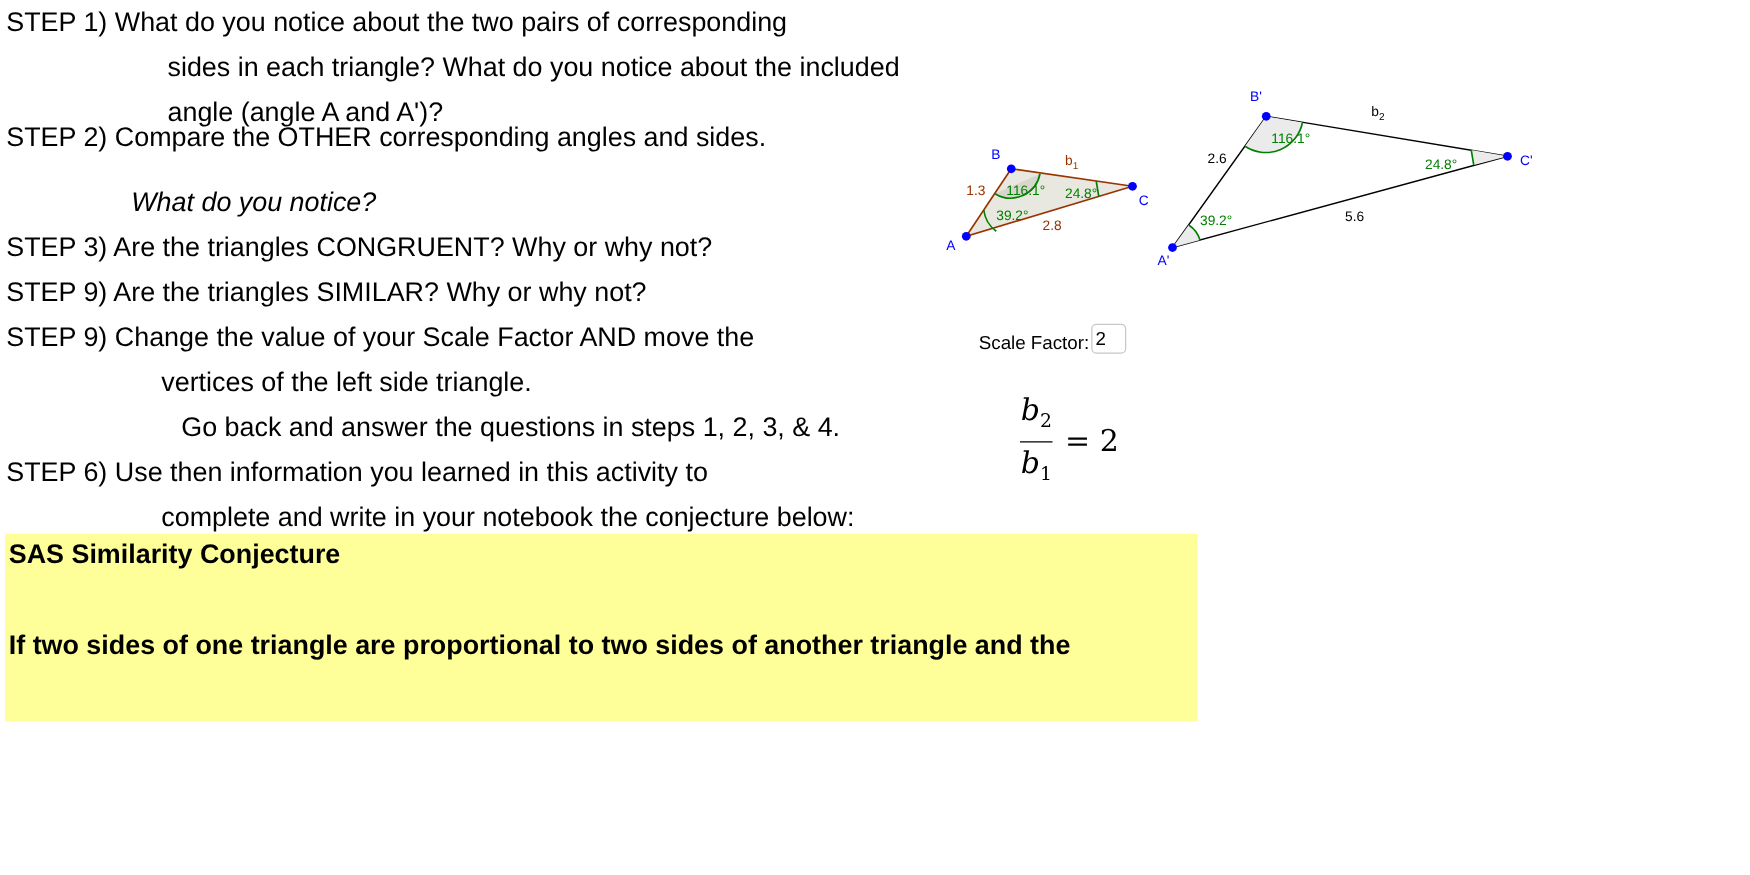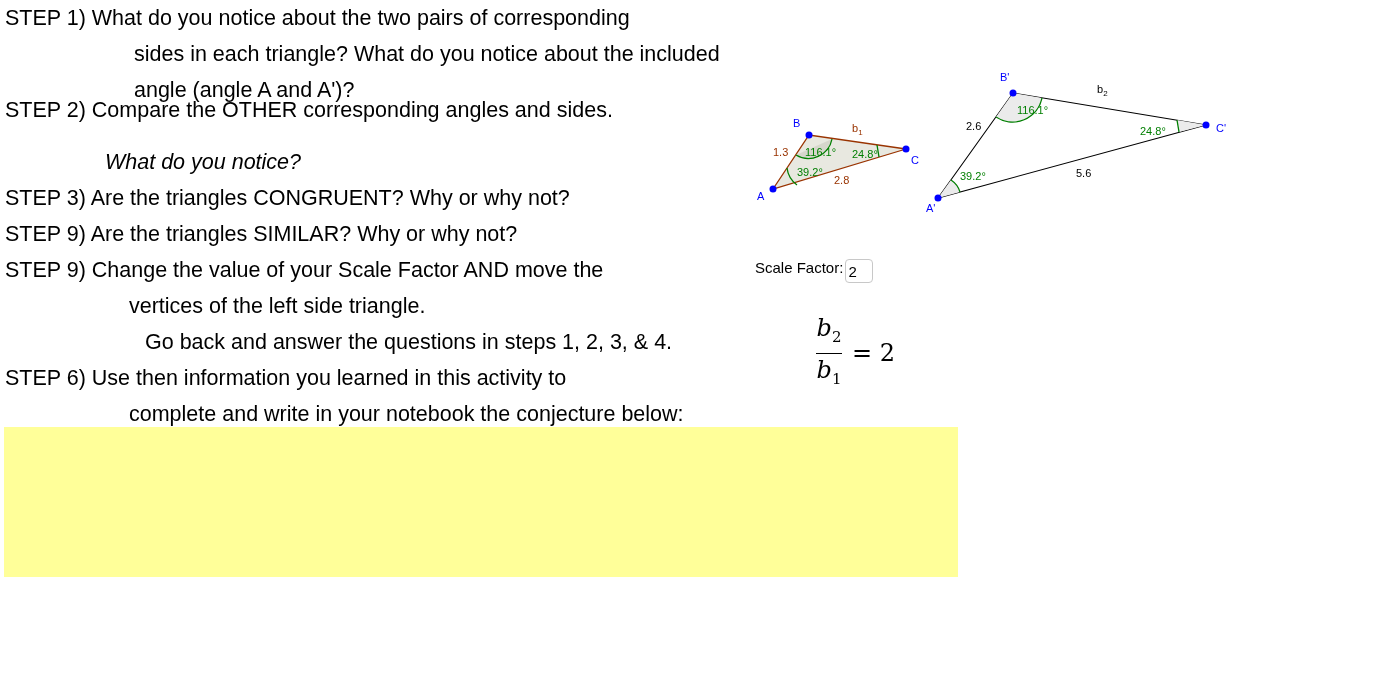--- a/index.html
+++ b/index.html
@@ -4,21 +4,21 @@
 <style>
   html, body { margin:0; padding:0; background:#ffffff; }
   body { width:1400px; height:700px; position:relative; overflow:hidden; font-family:"Liberation Sans", sans-serif; color:#000; }
   .steps { position:absolute; left:5px; top:0; font-size:21.5px; line-height:36px; }
   .line { position:absolute; white-space:nowrap;text-align:center; }
   .ind { left:98px;margin-left:31px; }
   .ind2 { left:105px;font-style:italic; }
   .conj { position:absolute; left:4px; top:427px; width:954px; height:150px; background:#ffff99; }
   .conj .t { position:absolute; left:3px; font-weight:bold; font-size:21.5px; white-space:nowrap; }
   .blank { display:inline-block; width:34px; border-bottom:2px solid #000; margin-left:6px; height:28px; vertical-align:bottom; }
-  .sf { position:absolute; left:755px; top:259px; font-size:15px; display:flex; align-items:flex-start; }
+  .sf { position:absolute; left:783px; top:259px; font-size:15px; display:flex; align-items:flex-end; }
   .sf input { width:22px; height:22px; border:1px solid #c8c8c8; border-radius:4px; margin-left:2px; font-family:"Liberation Sans", sans-serif; font-size:15px; padding:0 2px; }
   .frac { position:absolute; left:816px; top:314px; font-family:"DejaVu Serif", serif; display:flex; align-items:center; }
   .frac .fr { display:flex; flex-direction:column; align-items:center; font-style:italic; font-size:24px; line-height:28px; }
   .frac .bar { width:26px; border-top:1.3px solid #000; margin:2px 0; }
   .frac sub { font-size:15px; font-style:normal; }
   .frac .eq { font-size:24px; margin-left:10px; }
   svg { position:absolute; left:0; top:0; }
 </style>
 </head>
 <body>
@@ -32,20 +32,22 @@
   <div class="line" style="top:180px">STEP 3) Are the triangles CONGRUENT?  Why or why not?</div>
   <div class="line" style="top:216px">STEP 9) Are the triangles SIMILAR?  Why or why not?</div>
   <div class="line" style="top:252px">STEP 9) Change the value of your Scale Factor AND move the</div>
   <div class="line ind" style="top:288px; left:93px">vertices of the left side triangle.</div>
   <div class="line ind" style="top:324px; left:109px">Go back and answer the questions in steps 1, 2, 3, &amp; 4.</div>
   <div class="line" style="top:360px">STEP 6) Use then information you learned in this activity to</div>
   <div class="line ind" style="top:396px; left:93px">complete and write in your notebook the conjecture below:</div>
 </div>
 
 <div class="conj">
+  <div class="t" style="top:4px">SAS Similarity Conjecture</div>
+  <div class="t" style="top:77px">If two sides of one triangle are proportional to two sides of another triangle and the</div>
 </div>
 
 <svg width="1400" height="700" font-family="Liberation Sans, sans-serif">
 
   <g>
     <polygon points="773,189 809,135 906,149" fill="#e8e8e0" stroke="#993300" stroke-width="1.3"></polygon>
     <path d="M787,168 A25,25 0 0,0 797,185" fill="none" stroke="#007f00" stroke-width="1.3"></path>
     <path d="M796,155 A24,24 0 0,0 832,139" fill="#d6d6cc" stroke="#007f00" stroke-width="1.3"></path>
     <line x1="877" y1="145" x2="879" y2="157" stroke="#007f00" stroke-width="1.3"></line>
     <circle cx="773" cy="189" r="3.5" fill="#0000ff"></circle>

